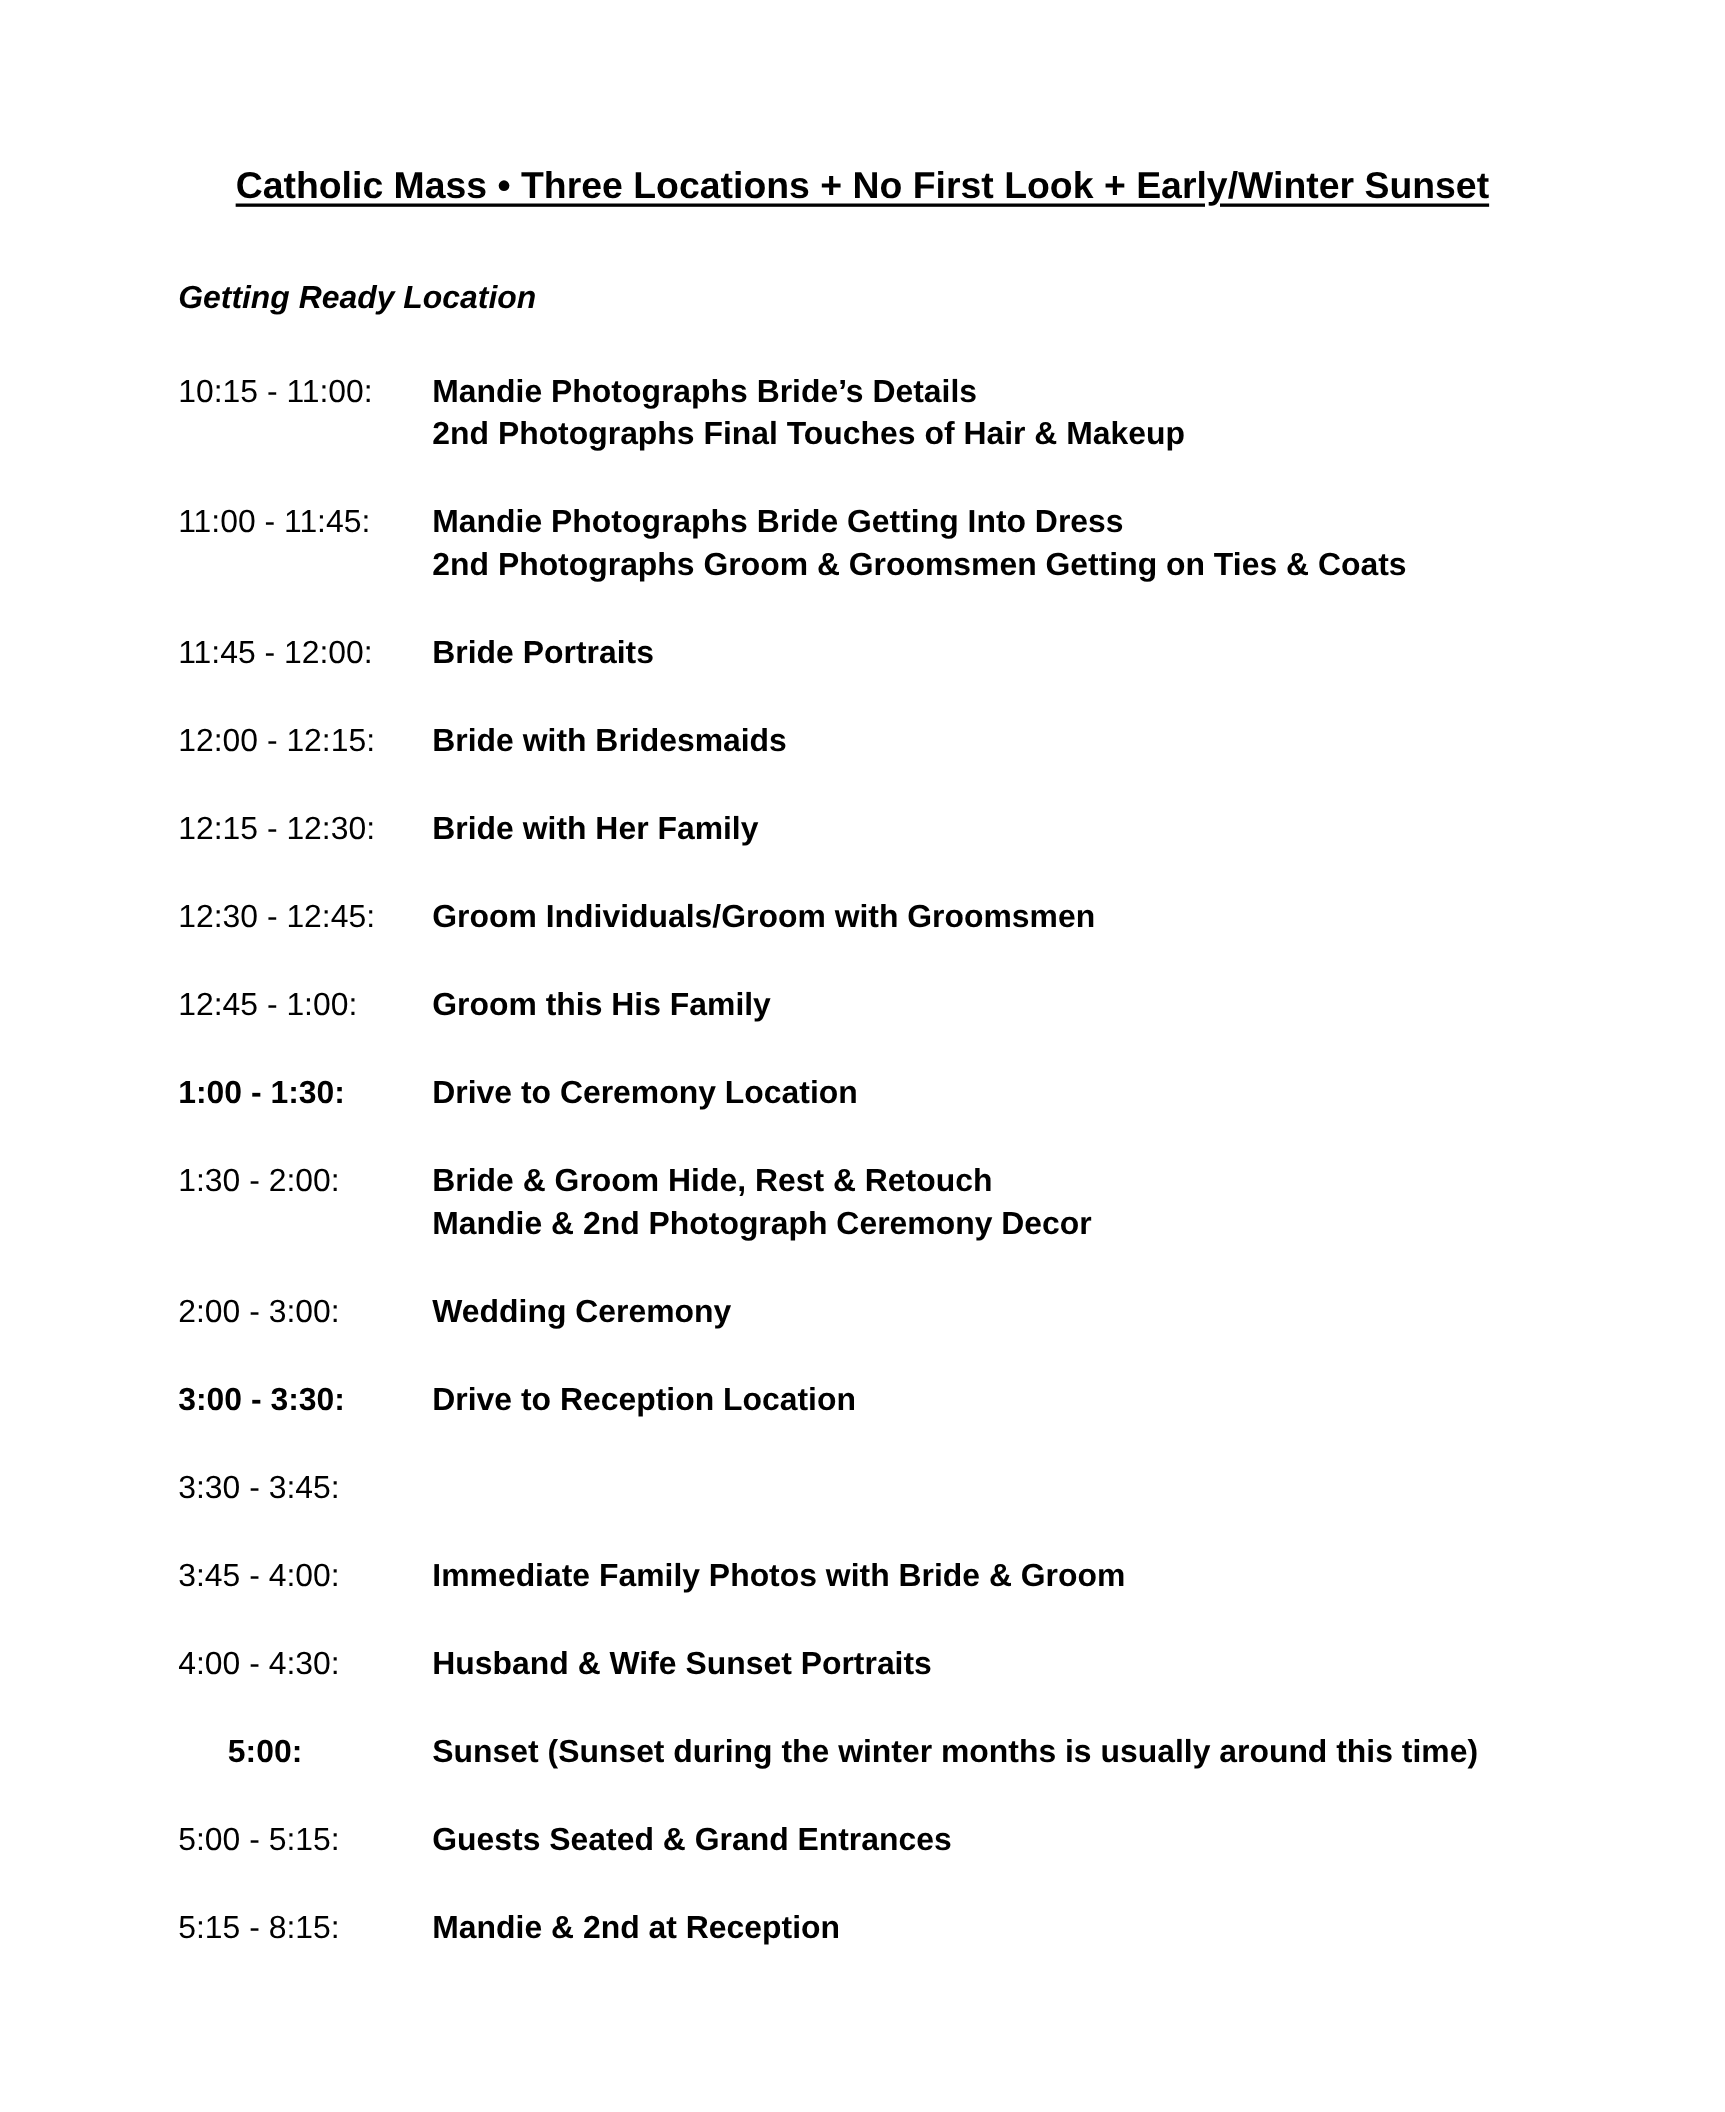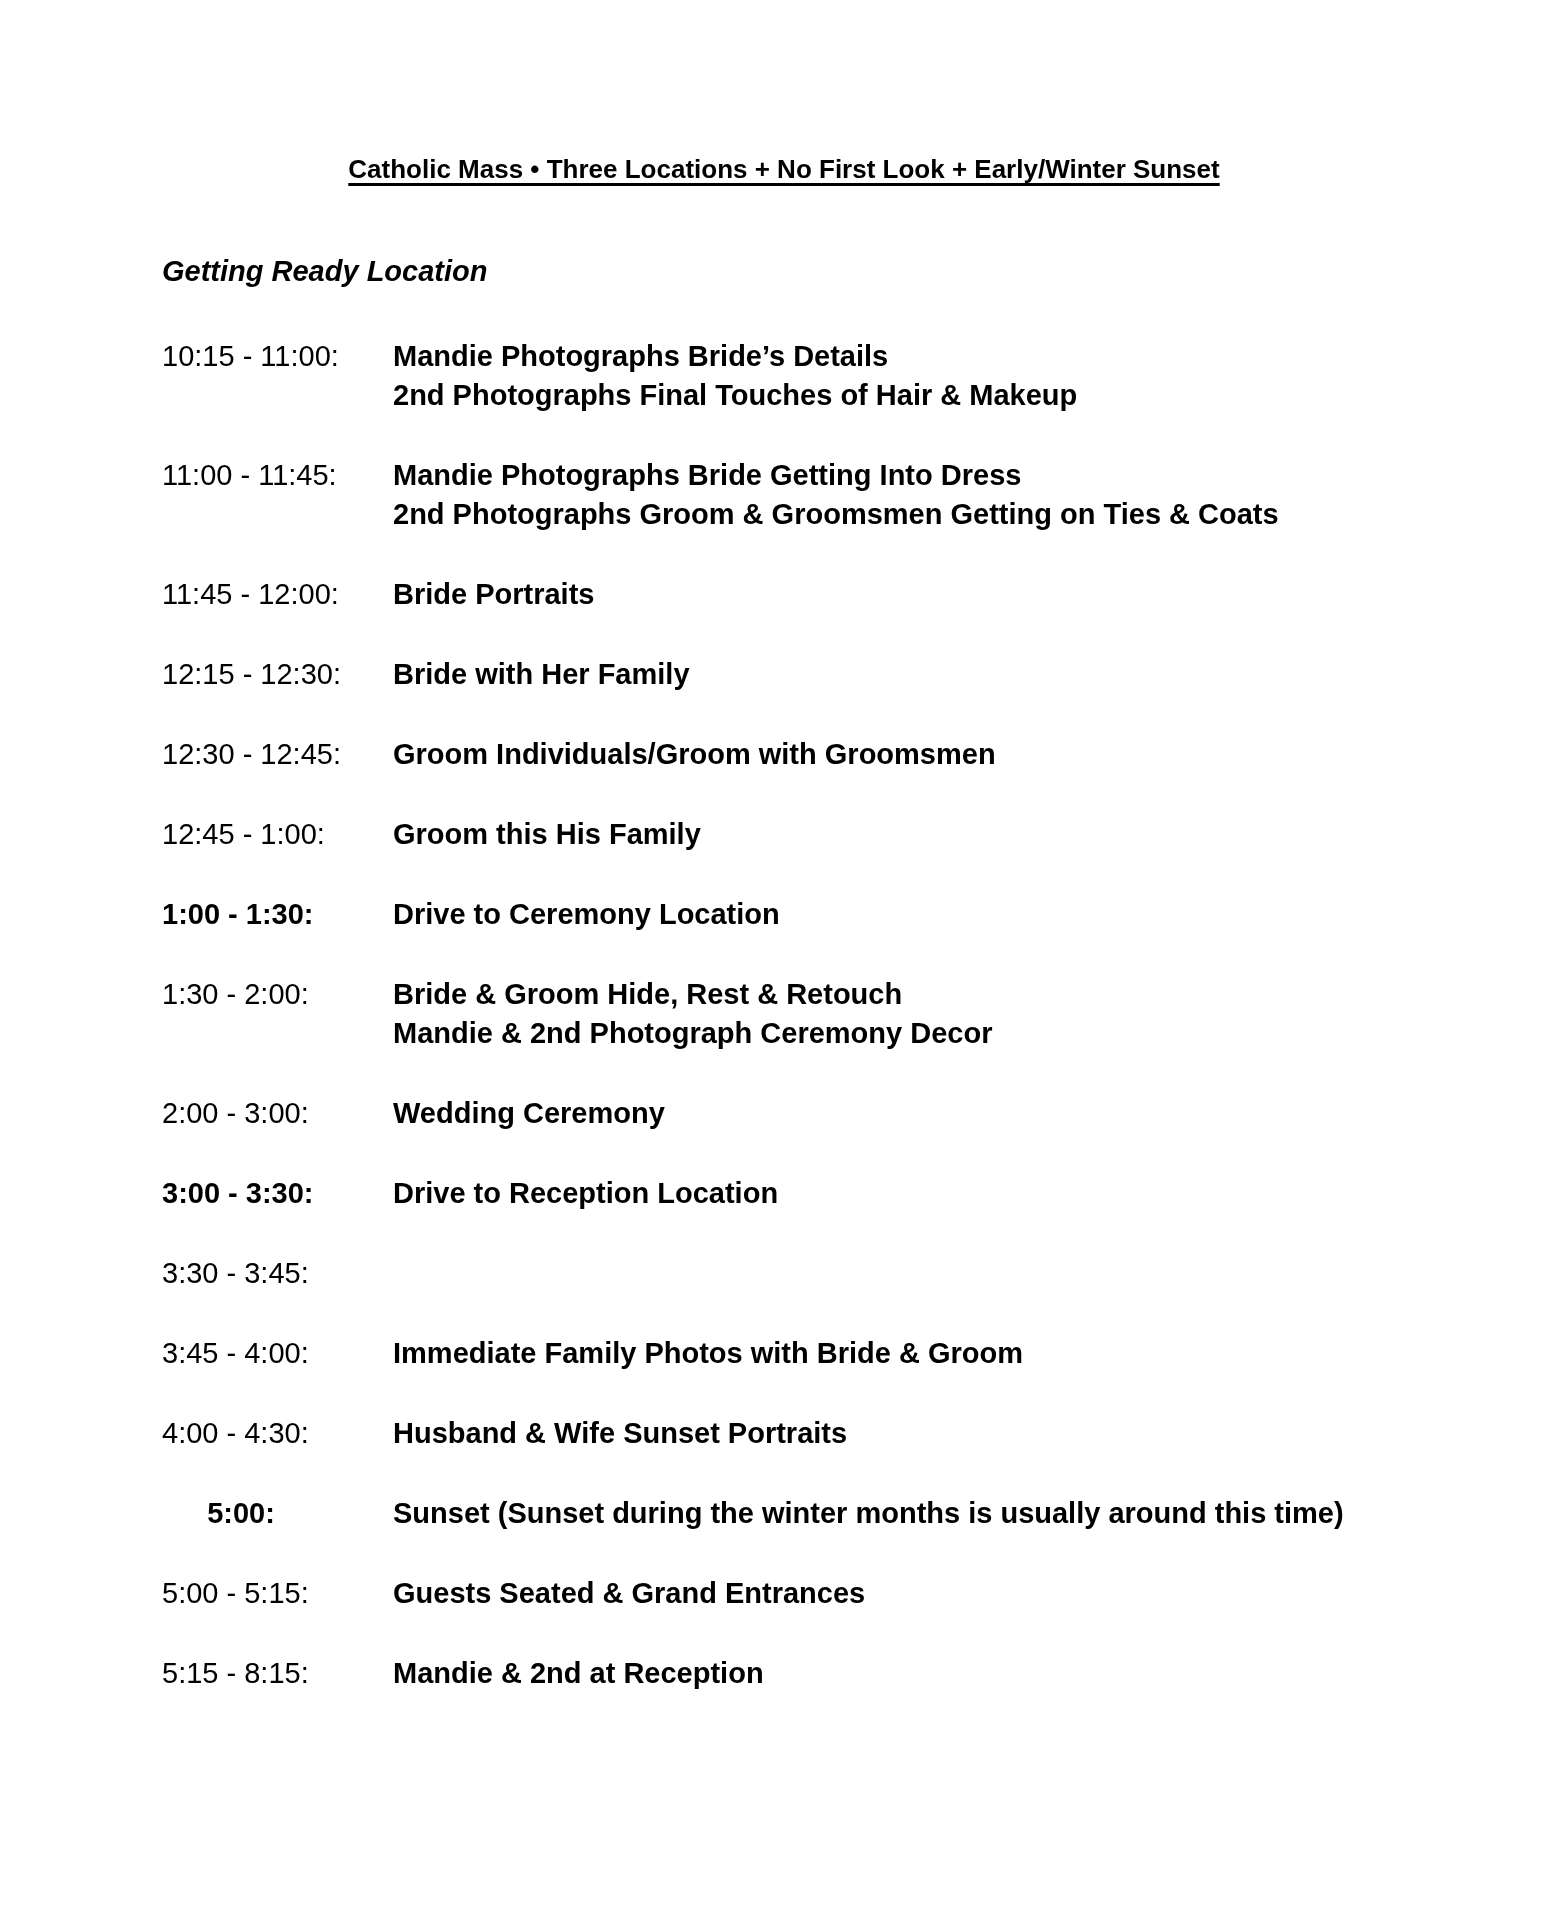--- a/index.html
+++ b/index.html
@@ -11,21 +11,21 @@
     position: relative;
     width: 1568px;
     height: 1920px;
     background: #ffffff;
     color: #000000;
     font-family: "Liberation Sans", sans-serif;
     overflow: hidden;
   }
   .doc-title {
     margin: 150px 0 0 0;
-    font-size: 26px;
+    font-size: 34px;
     line-height: 38px;
     font-weight: bold;
     text-align: center;
     text-decoration: underline;
     text-decoration-thickness: 3px;
     text-underline-offset: 5px;
   }
   .section-heading {
     margin: 64px 0 0 162px;
     font-size: 29px;
@@ -86,20 +86,26 @@
         </div>
   </div>
 
   <div class="entry">
     <div class="time">11:45 - 12:00:</div>
     <div class="desc">
           <div>Bride Portraits</div>
         </div>
   </div>
 
+  <div class="entry">
+    <div class="time">12:00 - 12:15:</div>
+    <div class="desc">
+          <div>Bride with Bridesmaids</div>
+        </div>
+  </div>
 
   <div class="entry">
     <div class="time">12:15 - 12:30:</div>
     <div class="desc">
           <div>Bride with Her Family</div>
         </div>
   </div>
 
   <div class="entry">
     <div class="time">12:30 - 12:45:</div>

